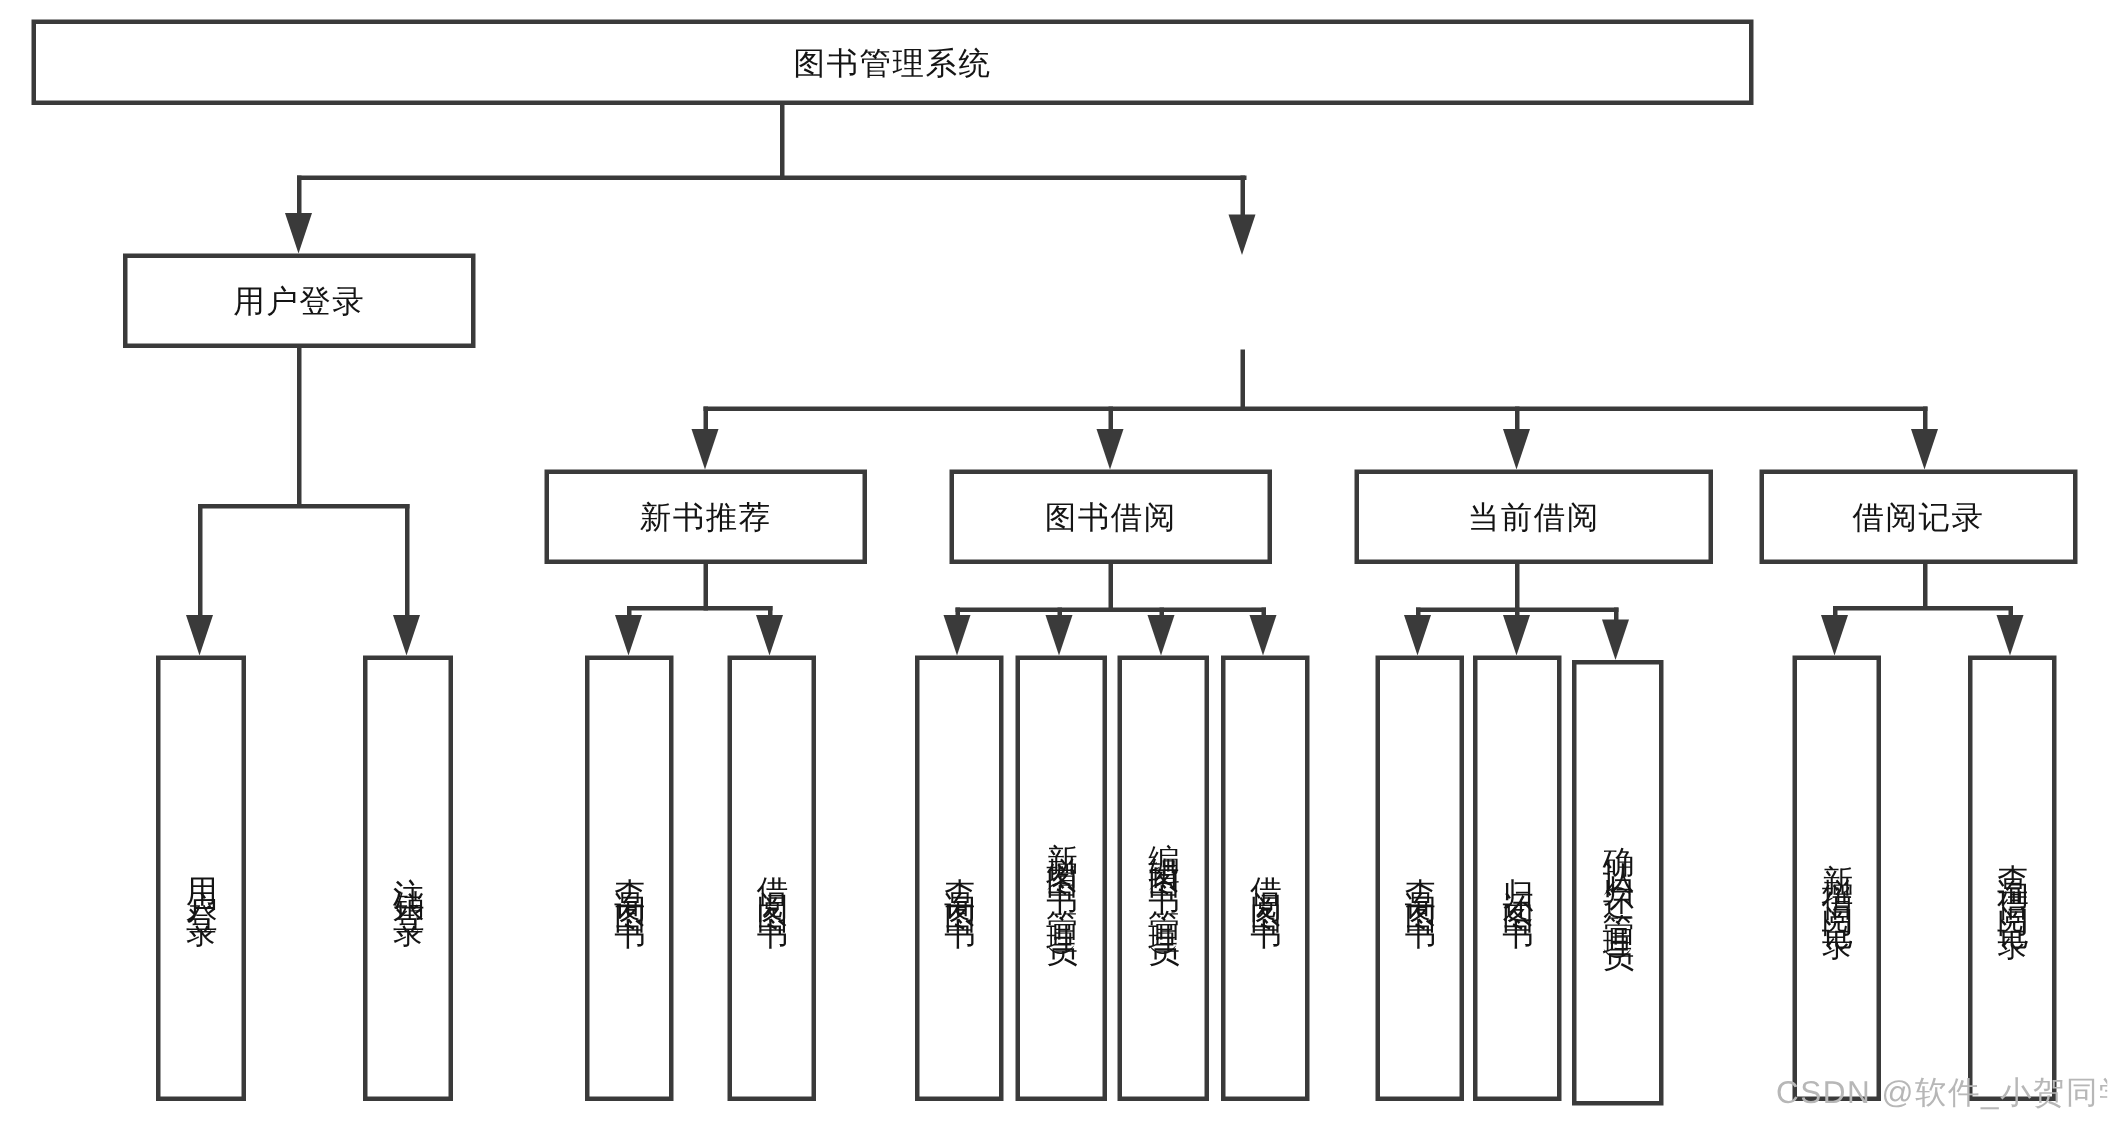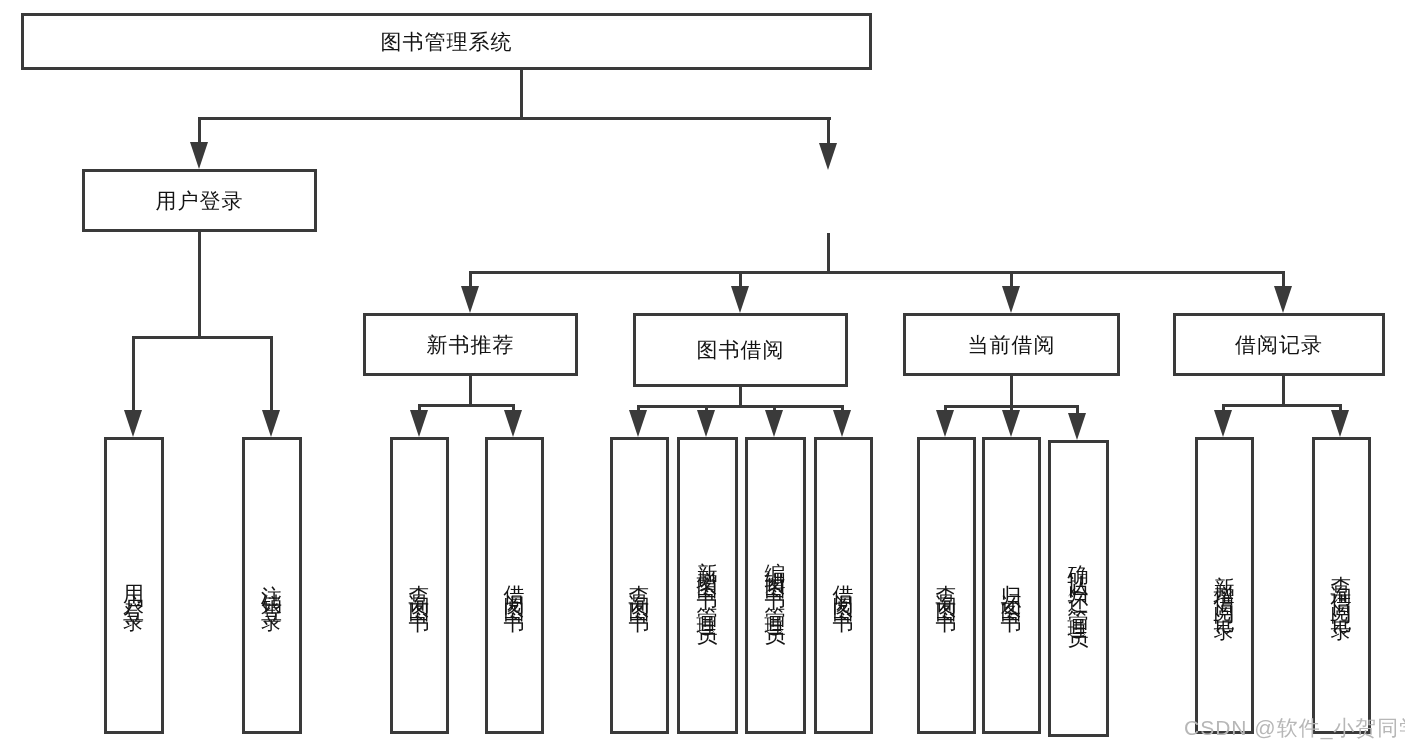--- a/index.html
+++ b/index.html
@@ -41,21 +41,21 @@
     position:absolute;left:1184px;top:714px;
     color:#b7b7b7;font-size:21px;letter-spacing:1px;
     z-index:5;white-space:nowrap;
   }
 </style>
 </head>
 <body>
 
 <div id="canvas">
 
-  <div class="box" style="left:21px;top:13px;width:851px;height:57px;">
+  <div class="box" style="left:21px;top:13px;width:1148px;height:57px;">
     <span>图书管理系统</span>
   </div>
 
   <div class="vline" style="left:520px;top:69px;height:49px;"></div>
   <div class="hline" style="left:198px;top:117px;width:633px;"></div>
   <div class="vline" style="left:198px;top:117px;height:28px;"></div>
   <div class="arrow" style="left:190px;top:142px;"></div>
   <div class="vline" style="left:827px;top:117px;height:28px;"></div>
   <div class="arrow" style="left:819px;top:143px;"></div>
 
@@ -77,24 +77,24 @@
   <div class="vline" style="left:739px;top:271px;height:17px;"></div>
   <div class="arrow" style="left:731px;top:286px;"></div>
   <div class="vline" style="left:1010px;top:271px;height:17px;"></div>
   <div class="arrow" style="left:1002px;top:286px;"></div>
   <div class="vline" style="left:1282px;top:271px;height:17px;"></div>
   <div class="arrow" style="left:1274px;top:286px;"></div>
 
   <div class="box" style="left:363px;top:313px;width:215px;height:63px;">
     <span>新书推荐</span>
   </div>
-  <div class="box" style="left:633px;top:313px;width:215px;height:74px;">
+  <div class="box" style="left:633px;top:313px;width:215px;height:63px;">
     <span>图书借阅</span>
   </div>
-  <div class="box" style="left:903px;top:313px;width:217px;height:63px;">
+  <div class="box" style="left:903px;top:313px;width:239px;height:63px;">
     <span>当前借阅</span>
   </div>
   <div class="box" style="left:1173px;top:313px;width:212px;height:63px;">
     <span>借阅记录</span>
   </div>
 
   <div class="vline" style="left:469px;top:376px;height:31px;"></div>
   <div class="hline" style="left:418px;top:404px;width:97px;"></div>
   <div class="vline" style="left:418px;top:404px;height:8px;"></div>
   <div class="arrow" style="left:410px;top:410px;"></div>

